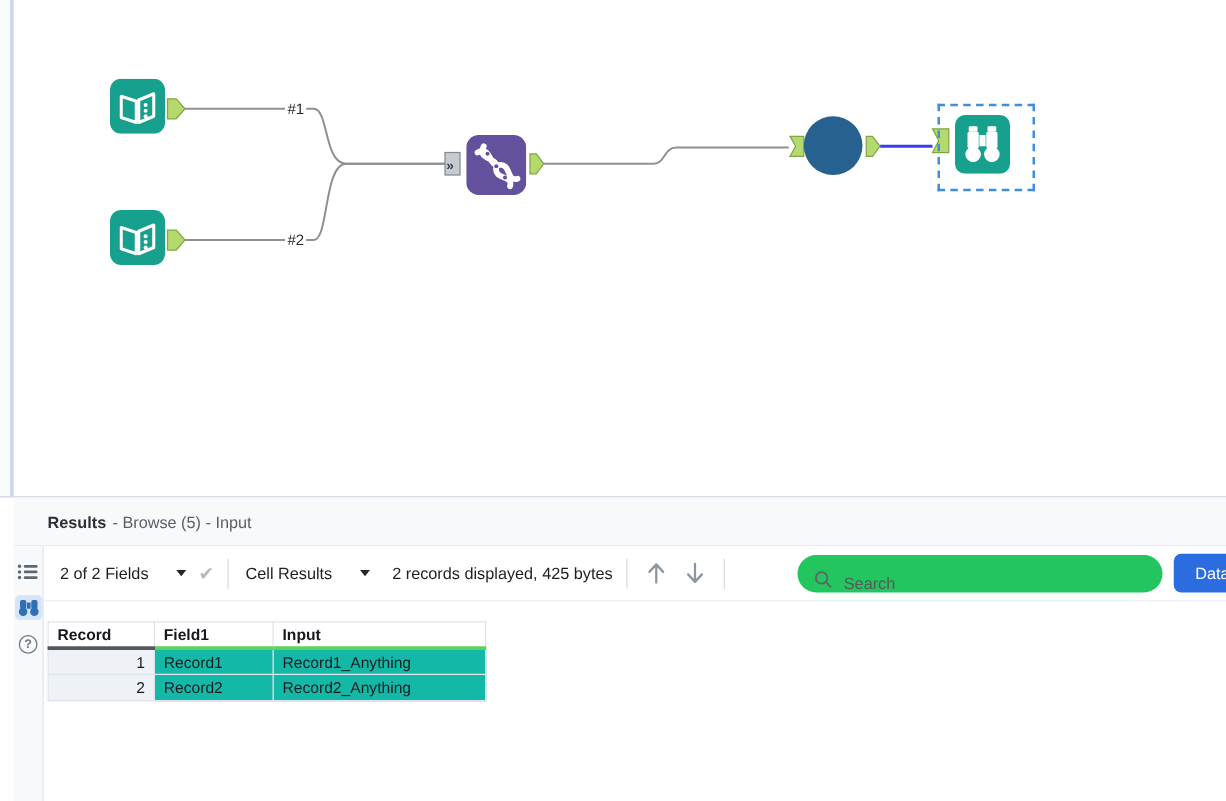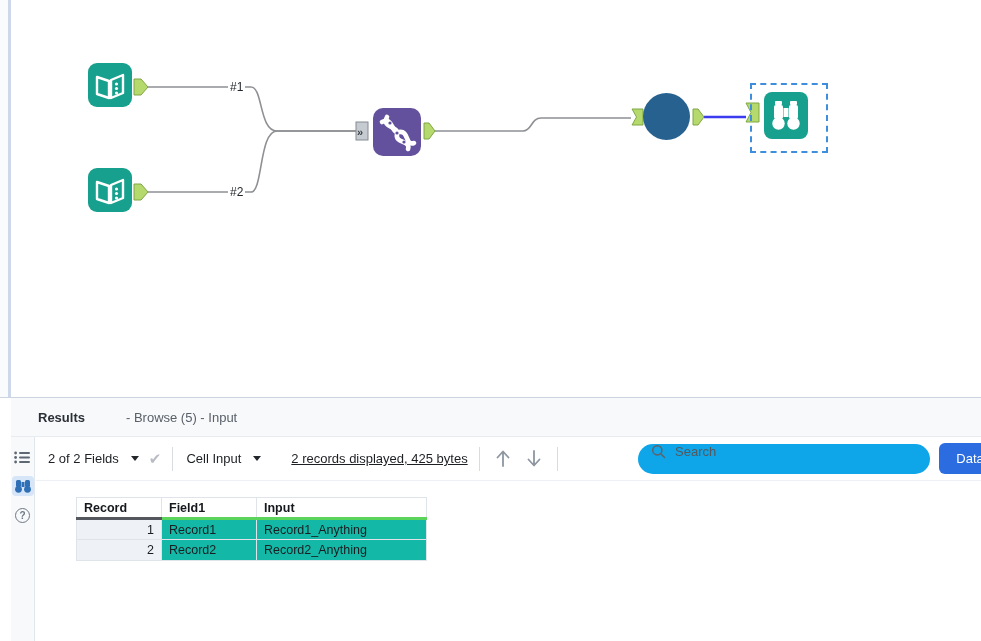--- a/index.html
+++ b/index.html
@@ -24,53 +24,53 @@
     border-radius:50%; background:var(--macro-blue); z-index:3; cursor:pointer;}
   .selection-rect{position:absolute; left:750px; top:83px; width:78px; height:70px;
     border:2px dashed var(--selection-border); z-index:2;}
   .conn-label{position:absolute; z-index:4; font-size:12px; color:#24282c;
     background:#fff; padding:0 2px; line-height:14px;}
   
   .results{position:absolute; left:0; top:397px; width:981px; height:244px;
     background:#fff; border-top:1px solid #ccd4e0;}
   .results-header{position:absolute; left:11px; right:0; top:0; height:39px;
     background:#f8f9fb; display:flex; align-items:center; padding-left:27px;
-    border-bottom:1px solid #e8ecf1;gap:36px;}
+    border-bottom:1px solid #e8ecf1;}
   .results-title{font-weight:bold; color:#2b3036;}
   .results-subtitle{color:#5a6068; margin-left:5px;}
   .results-sidebar{position:absolute; left:11px; top:39px; bottom:0; width:24px;
     background:#f8f9fb; border-right:1px solid #e2e6ed;
     display:flex; flex-direction:column; align-items:center; padding-top:10px; gap:9px;}
   .sb-btn{width:22px; height:20px; display:flex; align-items:center; justify-content:center;
     border-radius:4px; cursor:pointer;}
   .sb-btn.active{background:#d6e5f8;}
   .help-circle{width:15px; height:15px; border:1.5px solid #6e7884; border-radius:50%;
     color:#6e7884; font-size:10px; font-weight:bold; display:flex; align-items:center;
     justify-content:center;}
   .results-content{position:absolute; left:36px; right:0; top:39px; bottom:0; background:#fff;}
   .results-toolbar{height:44px; display:flex; align-items:center; padding:0 10px;
     border-bottom:1px solid #eceff3; white-space:nowrap;}
-  .tb-dd{display:flex; align-items:center; gap:12px; cursor:pointer; padding:4px 2px;}
+  .tb-dd{display:flex; align-items:center; gap:22px; cursor:pointer; padding:4px 2px;}
   .caret{width:0; height:0; border-left:4px solid transparent; border-right:4px solid transparent;
     border-top:5px solid #23262a; display:inline-block;}
   .tb-check{color:#b8bcc2; font-size:15px; margin-left:8px;}
   .tb-sep{width:1px; height:24px; background:#d8dce2; margin:0 11px;}
   .tb-records{color:#1c1f23;}
   .tb-arrow{background:none; border:none; cursor:pointer; padding:1px 3px; display:flex; align-items:center;}
-  .tb-search{display:flex; align-items:flex-start; gap:9px; width:292px; height:30px;
-    border-radius:15px; background:#0ea5e9; padding:0 13px; margin-left:18px;}
+  .tb-search{display:flex; align-items:flex-end; gap:9px; width:292px; height:30px;
+    border-radius:15px; background:#22c55e; padding:0 13px; margin-left:18px;}
   .tb-search input{border:none; outline:none; background:transparent; font-family:inherit;
     font-size:13px; color:#3c4043; width:100%;}
   .tb-search input::placeholder{color:#55585c; opacity:1;}
   .data-btn{margin-left:9px; margin-right:-30px; min-width:62px; height:31px;
     background:var(--accent-blue); color:#fff; border:none; border-radius:6px;
     font-family:inherit; font-size:13px; cursor:pointer; padding:0 12px;}
   
   .grid-wrap{margin:16px 0 0 2px;}
-  table.grid{border-collapse:collapse; font-size:12.5px;margin-left:38px;}
+  table.grid{border-collapse:collapse; font-size:12.5px;}
   table.grid th, table.grid td{border:1px solid #dfe4ea; padding:2px 7px; height:21px;}
   table.grid th{font-weight:bold; text-align:left; background:#fff; color:#15181c;
     border-bottom:3px solid var(--quality-green); cursor:pointer;}
   table.grid th.record-h{border-bottom:3px solid #54585e;}
   table.grid td{background:#14b8a6; color:#1a1d21; cursor:default;}
   table.grid td.num{background:#eef1f5; text-align:right;}
   .col-record{width:85px;} .col-field1{width:95px;} .col-concat{width:170px;}
 </style>
 </head>
 <body>
@@ -197,24 +197,24 @@
 
   <div class="results-content">
     <div class="results-toolbar">
       <div class="tb-dd">
         <span>2 of 2 Fields</span>
         <span class="caret"></span>
       </div>
       <span class="tb-check">✔</span>
       <span class="tb-sep"></span>
       <div class="tb-dd">
-        <span>Cell Input</span>
+        <span>Cell Results</span>
         <span class="caret"></span>
       </div>
-      <span class="tb-records" style="margin-left:28px;text-decoration:underline;">2 records displayed, 425 bytes</span>
+      <span class="tb-records" style="margin-left:16px;">2 records displayed, 425 bytes</span>
       <span class="tb-sep"></span>
       <button class="tb-arrow">
         <svg width="18" height="21" viewBox="0 0 18 21">
             <path d="M9 18 V4 M3.5 9.5 L9 3.5 L14.5 9.5" fill="none" stroke="#8d96a0" stroke-width="1.8" stroke-linecap="round" stroke-linejoin="round"></path>
           </svg>
       </button>
       <button class="tb-arrow" style="margin-left:7px;">
         <svg width="18" height="21" viewBox="0 0 18 21">
             <path d="M9 3 V17 M3.5 11.5 L9 17.5 L14.5 11.5" fill="none" stroke="#8d96a0" stroke-width="1.8" stroke-linecap="round" stroke-linejoin="round"></path>
           </svg>

